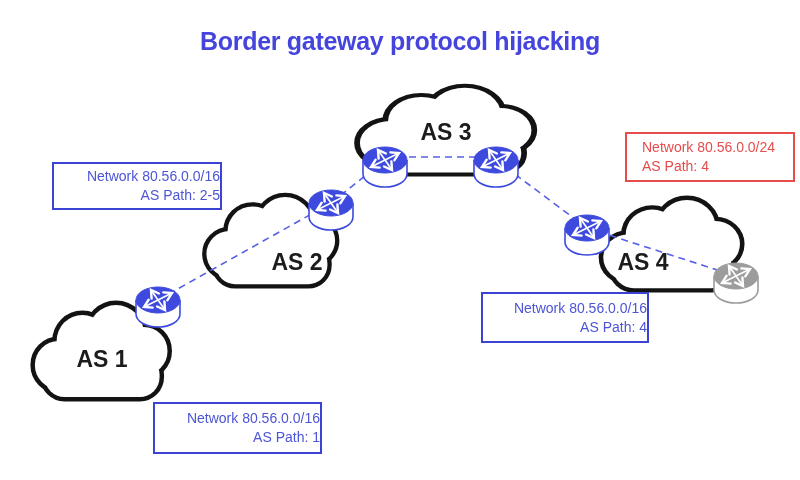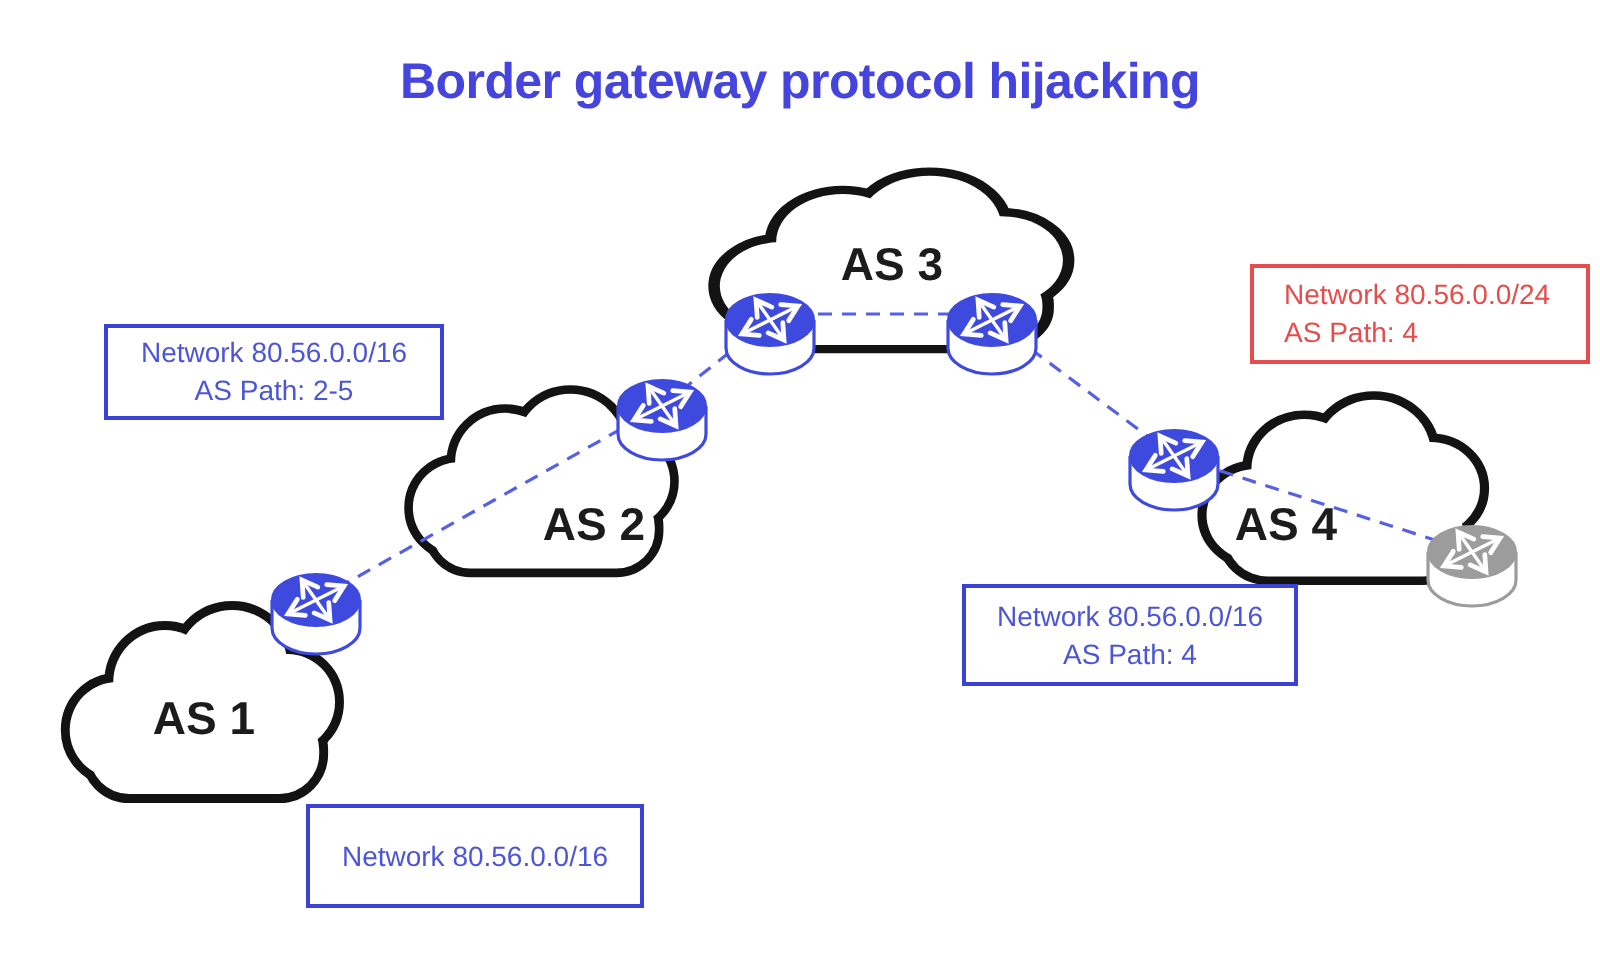--- a/index.html
+++ b/index.html
@@ -16,21 +16,21 @@
     letter-spacing:-0.3px; color:var(--title_blue);
   }
 
   .note {
     position:absolute; box-sizing:border-box;
     border:2px solid var(--box_blue);
     color:var(--box_text_blue);
     background:#ffffff;
     font-size:14px; line-height:1.34;
     display:flex; flex-direction:column; justify-content:center;
-    text-align:center;
+    text-align:right;
   }
   .note.hijack {
     border-color:var(--alert_red);
     color:var(--alert_red);
     text-align:left; padding-left:15px;
   }
   #note-as2  { left:52px;  top:162px; width:170px; height:48px; }
   #note-as1  { left:153px; top:402px; width:169px; height:52px; }
   #note-as4  { left:481px; top:292px; width:168px; height:51px; }
   #note-hij  { left:625px; top:132px; width:170px; height:50px; }
@@ -108,20 +108,21 @@
 
   <div class="page-title">Border gateway protocol hijacking</div>
 
   <div id="note-as2" class="note">
     <div>Network 80.56.0.0/16</div>
     <div>AS Path: 2-5</div>
   </div>
 
   <div id="note-as1" class="note">
     <div>Network 80.56.0.0/16</div>
+    <div>AS Path: 1</div>
   </div>
 
   <div id="note-as4" class="note">
     <div>Network 80.56.0.0/16</div>
     <div>AS Path: 4</div>
   </div>
 
   <div id="note-hij" class="note hijack">
     <div>Network 80.56.0.0/24</div>
     <div>AS Path: 4</div>

